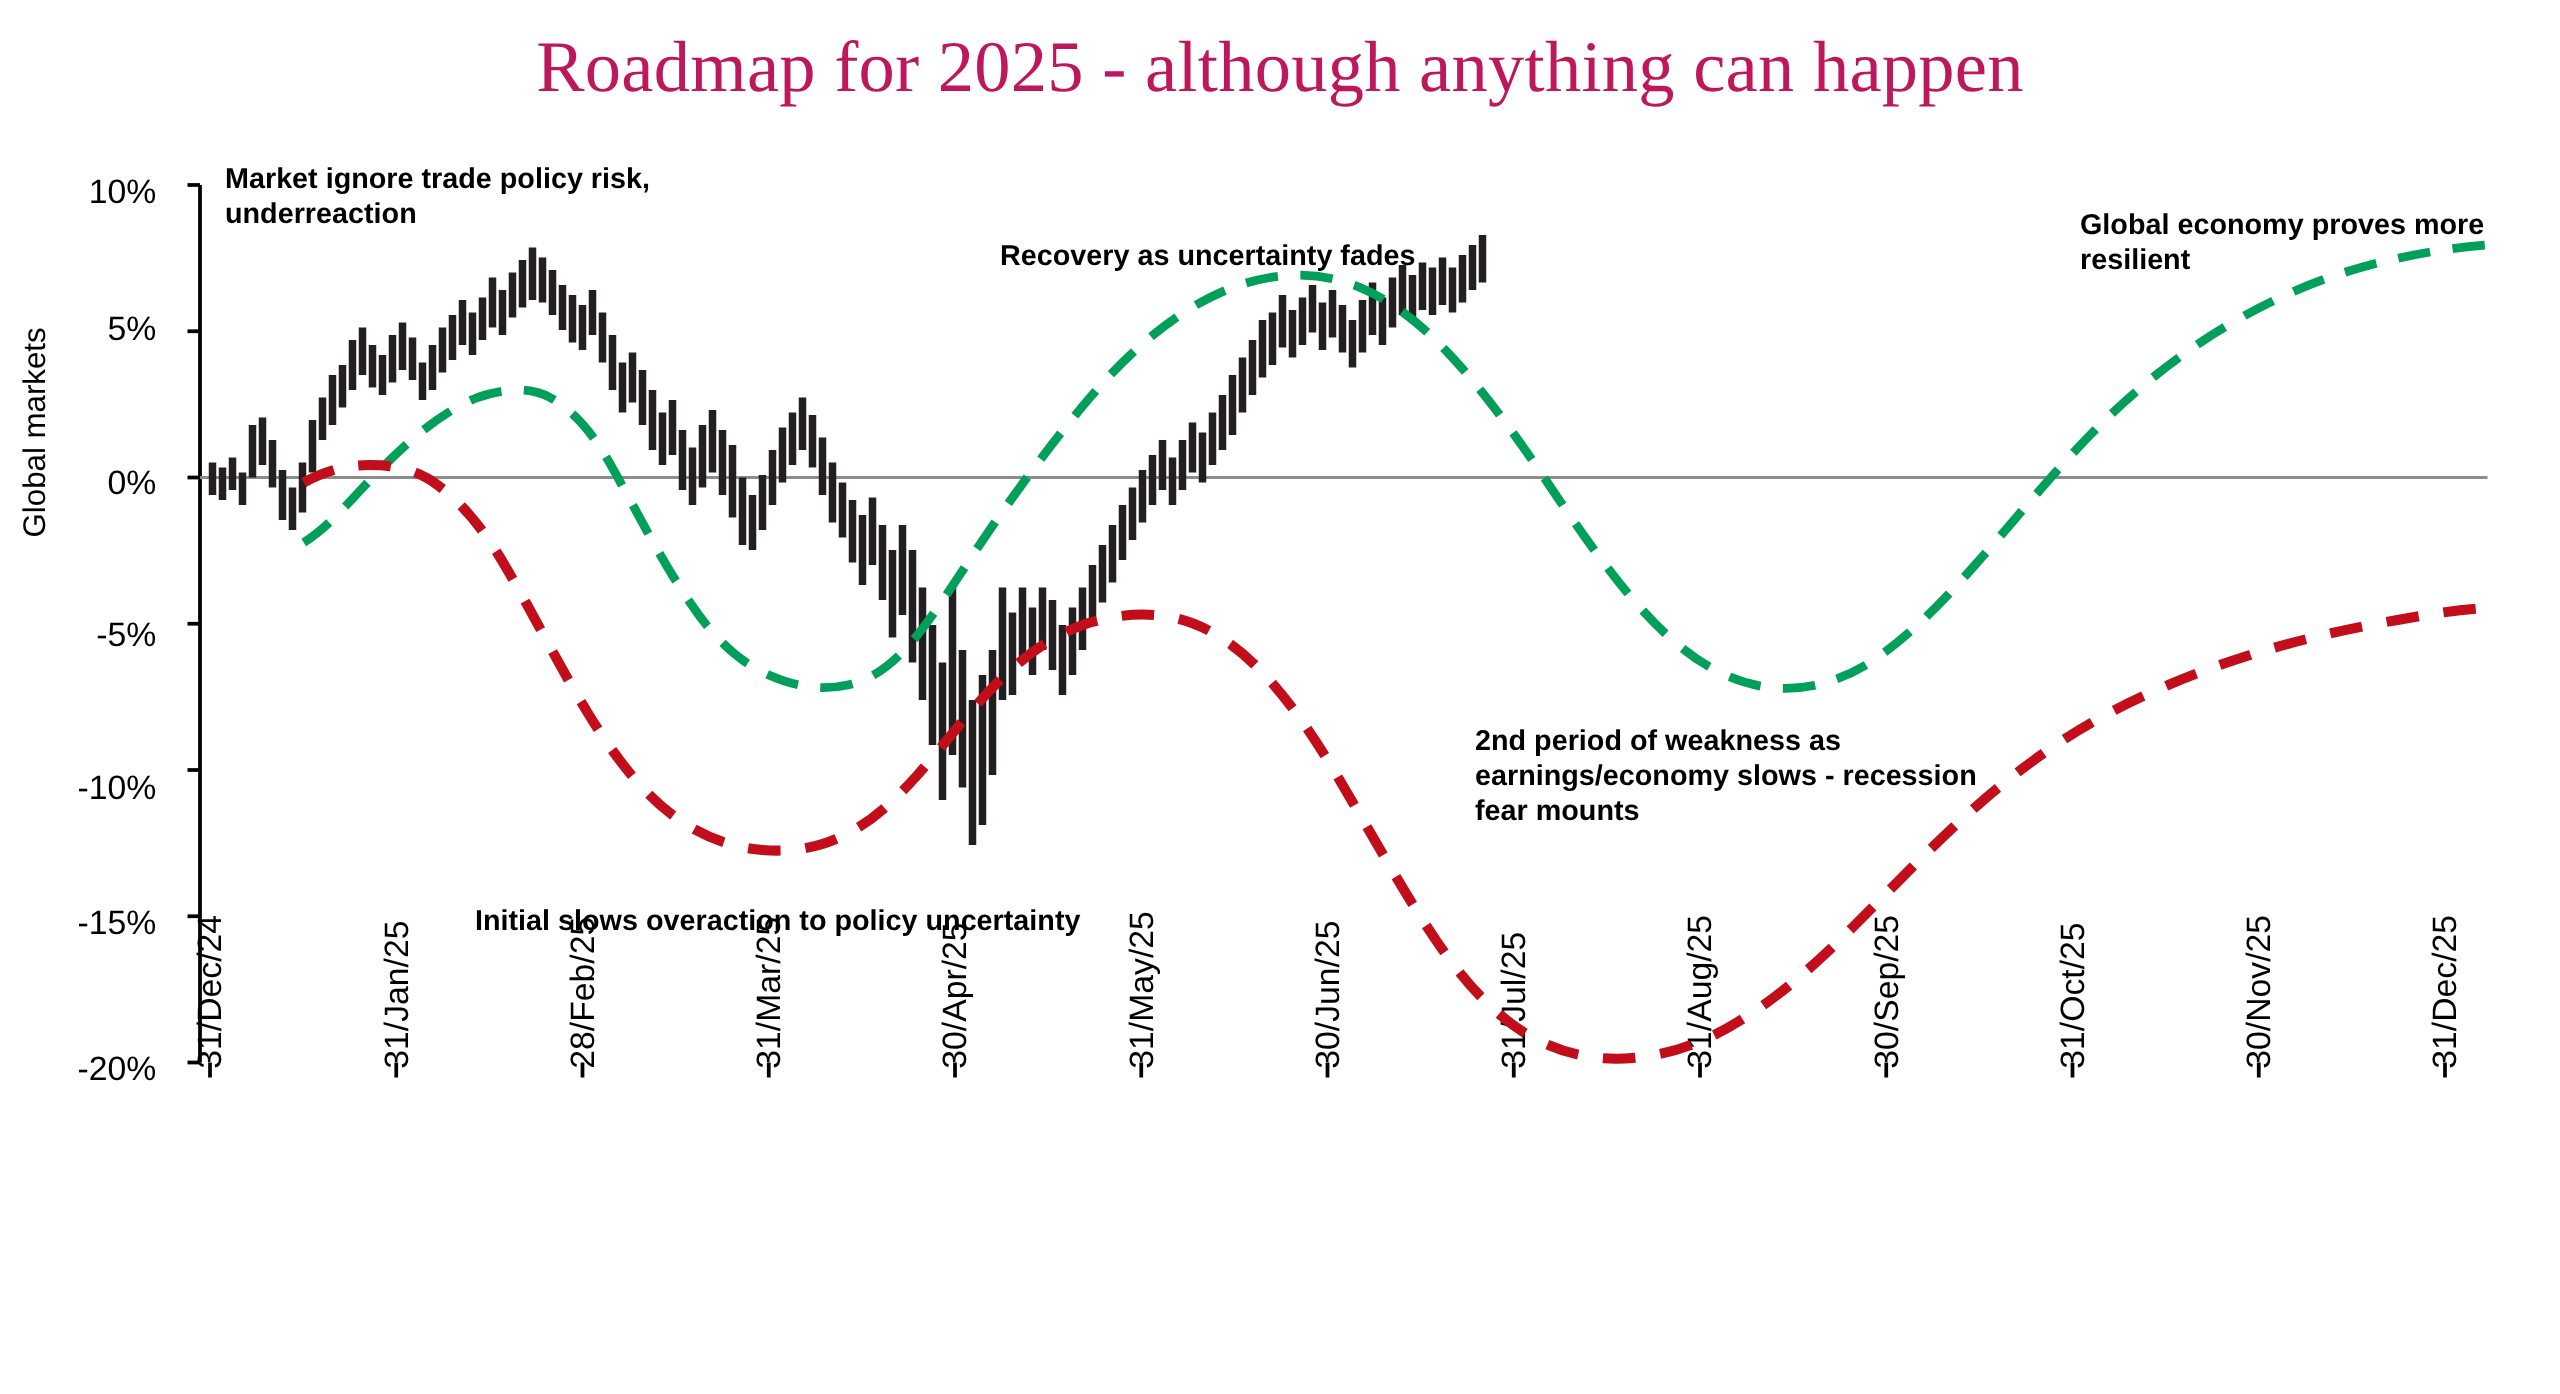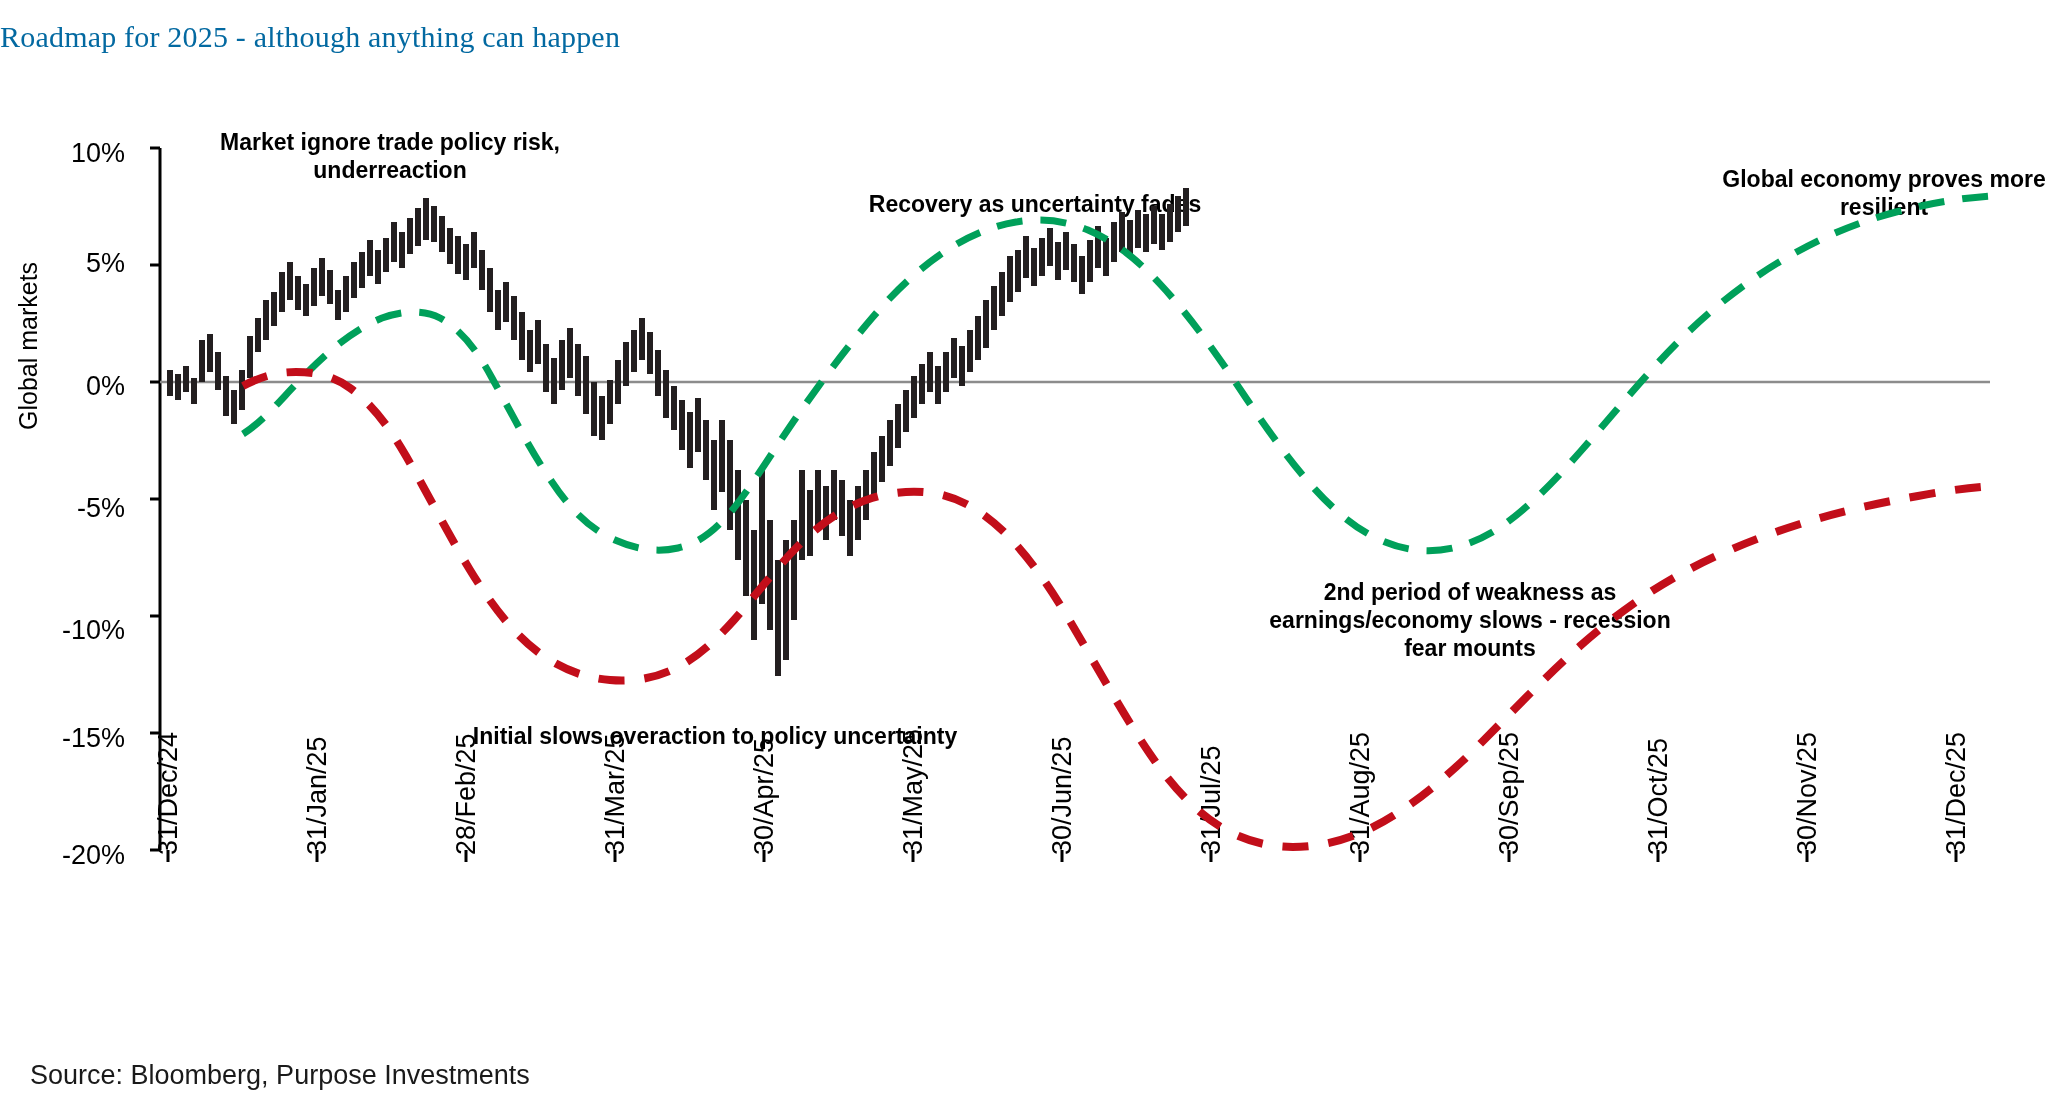--- a/index.html
+++ b/index.html
@@ -18,24 +18,24 @@
     position: absolute;
     left: 0; top: 0;
     width: 2048px;
     height: 1115px;
   }
   .chart-title {
     position: absolute;
     left: 0;
     top: 20px;
     width: 2048px;
-    text-align: left;
+    text-align: center;
     font-family: "Liberation Serif", serif;
-    font-size: 30px;
-    color: #0369a1;
+    font-size: 58px;
+    color: #be185d;
     letter-spacing: 0.2px;
   }
   .y-axis-label {
     position: absolute;
     left: 14px;
     top: 430px;
     transform: rotate(-90deg);
     transform-origin: left top;
     font-size: 25px;
     color: #000000;
@@ -54,21 +54,20 @@
     color: #000000;
     white-space: nowrap;
     transform: rotate(-90deg);
     transform-origin: left top;
   }
   .annotation {
     position: absolute;
     font-size: 23px;
     font-weight: bold;
     color: #000000;
-    text-align: center;
     line-height: 1.22;
     white-space: pre-line;
   }
   .source-note {
     position: absolute;
     left: 30px;
     top: 1060px;
     font-size: 27px;
     color: #1a1a1a;
   }
@@ -113,21 +112,20 @@
   <div class="annotation" style="left:180px;  top:128px; width:420px;">Market ignore trade policy risk,
 underreaction</div>
   <div class="annotation" style="left:800px;  top:190px; width:470px;">Recovery as uncertainty fades</div>
   <div class="annotation" style="left:1664px; top:165px; width:440px;">Global economy proves more
 resilient</div>
   <div class="annotation" style="left:1180px; top:578px; width:580px;">2nd period of weakness as
 earnings/economy slows - recession
 fear mounts</div>
   <div class="annotation" style="left:380px;  top:722px; width:670px;">Initial slows overaction to policy uncertainty</div>
 
-  <div class="source-note">Source: Bloomberg, Purpose Investments</div>
 
   <svg class="plot" viewBox="0 0 2048 1115" xmlns="http://www.w3.org/2000/svg">
 
     <line x1="160" y1="148" x2="160" y2="850" stroke="#000000" stroke-width="3"></line>
 
     <line x1="150" y1="148" x2="160" y2="148" stroke="#000000" stroke-width="3"></line>
     <line x1="150" y1="265" x2="160" y2="265" stroke="#000000" stroke-width="3"></line>
     <line x1="150" y1="382" x2="160" y2="382" stroke="#000000" stroke-width="3"></line>
     <line x1="150" y1="499" x2="160" y2="499" stroke="#000000" stroke-width="3"></line>
     <line x1="150" y1="616" x2="160" y2="616" stroke="#000000" stroke-width="3"></line>

